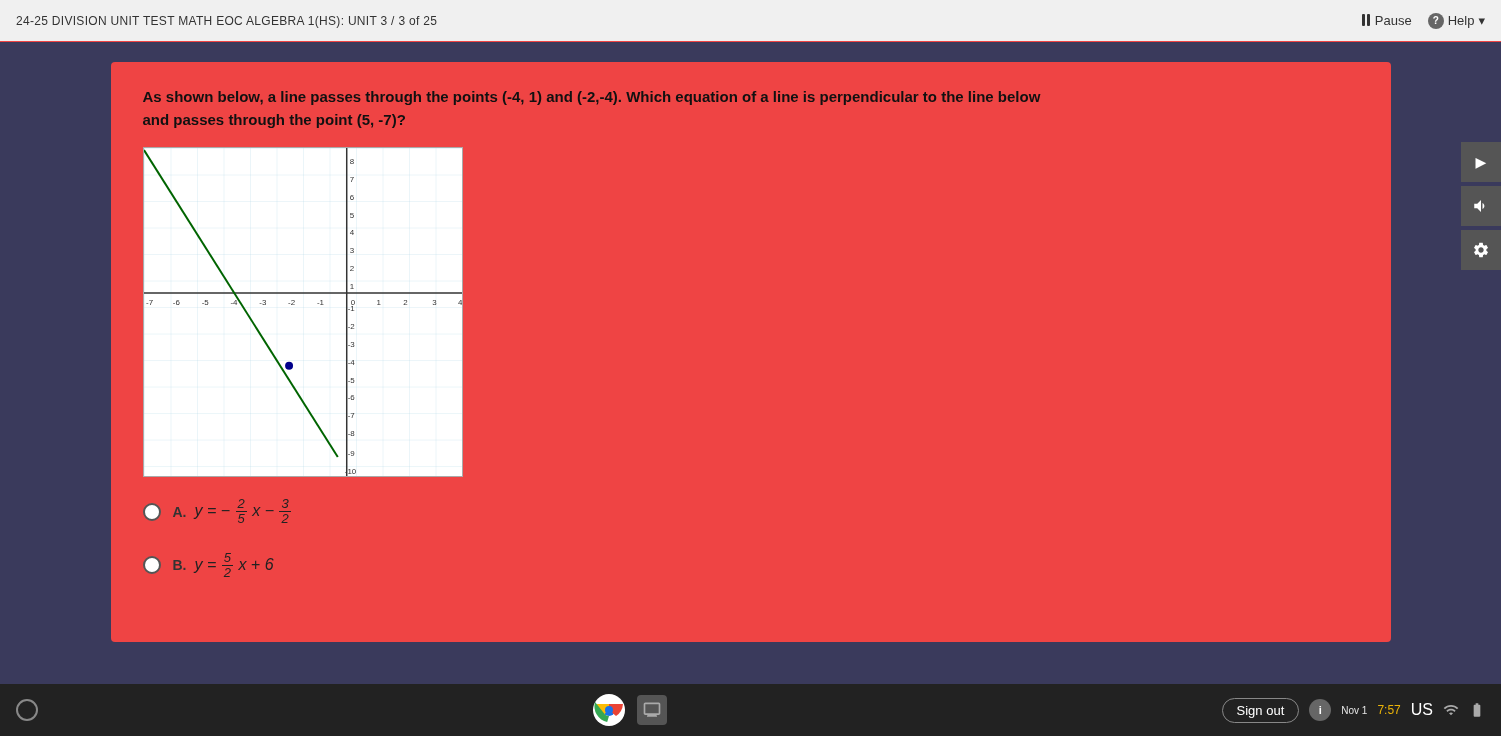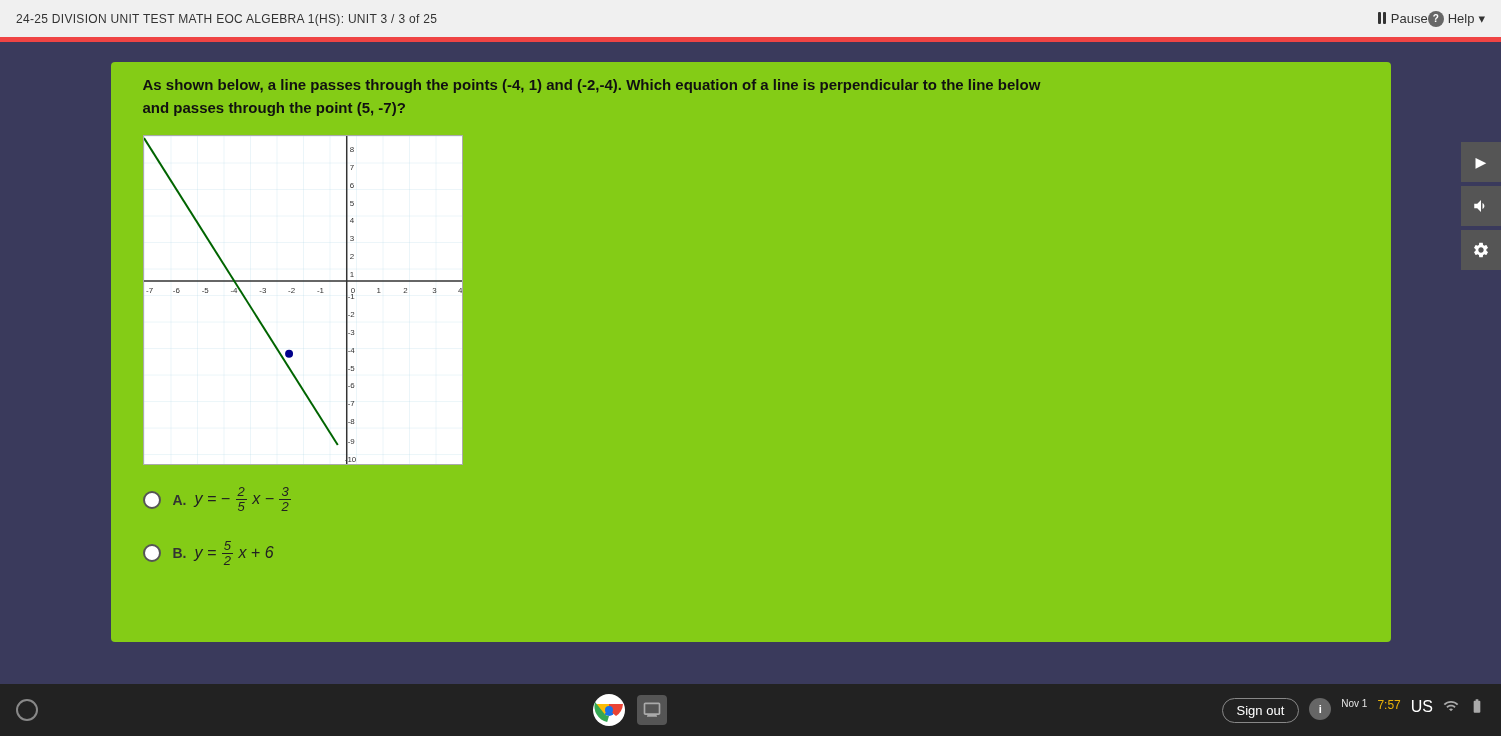--- a/index.html
+++ b/index.html
@@ -14,31 +14,32 @@
 
     
     .top-bar {
       width: 100%;
       height: 42px;
       background: #f0f0f0;
       display: flex;
       align-items: center;
       justify-content: space-between;
       padding: 0 16px;
-      border-bottom: 5px solid #ef4444;
+      border-bottom: 1px solid #ef4444;
     }
     .top-bar-left {
       font-size: 12px;
       color: #333;
       font-weight: 500;
       letter-spacing: 0.3px;
     }
     .top-bar-right {
       display: flex;
       align-items: flex-start;
+      gap: 16px;
     }
     .pause-btn {
       display: flex;
       align-items: center;
       gap: 5px;
       font-size: 13px;
       color: #333;
       cursor: pointer;
       background: none;
       border: none;
@@ -83,25 +84,25 @@
       background: #3a3a5c;
       display: flex;
       align-items: flex-start;
       justify-content: center;
       padding: 20px;
       position: relative;
     }
 
     
     .question-card {
-      background: #84cc16;
+      background: #ef4444;
       width: 1280px;
       min-height: 580px;
       border-radius: 4px;
-      padding: 12px 32px;
+      padding: 24px 32px;
       position: relative;
     }
 
     .question-text {
       font-size: 15px;
       font-weight: bold;
       color: #111;
       line-height: 1.5;
       margin-bottom: 16px;
       max-width: 900px;
@@ -231,20 +232,21 @@
       width: 30px;
       height: 30px;
       background: #555;
       border-radius: 4px;
       display: flex;
       align-items: center;
       justify-content: center;
     }
     .taskbar-right {
       display: flex;
+      align-items: center;
       gap: 10px;
     }
     .sign-out-btn {
       background: transparent;
       border: 1px solid #888;
       color: white;
       font-size: 13px;
       padding: 4px 14px;
       border-radius: 16px;
       cursor: pointer;

